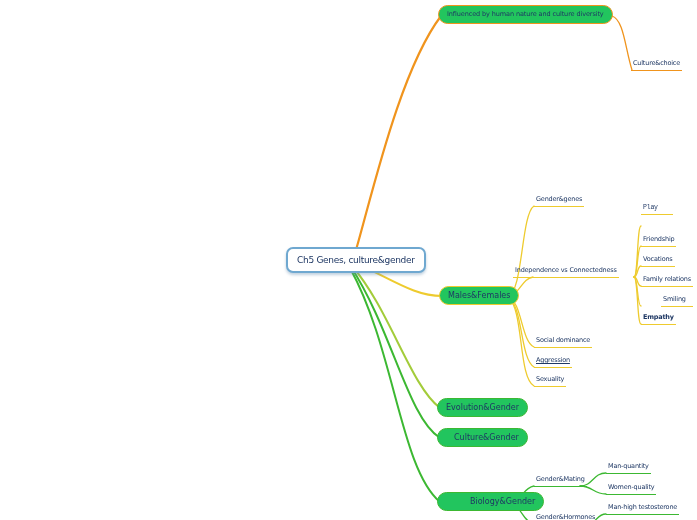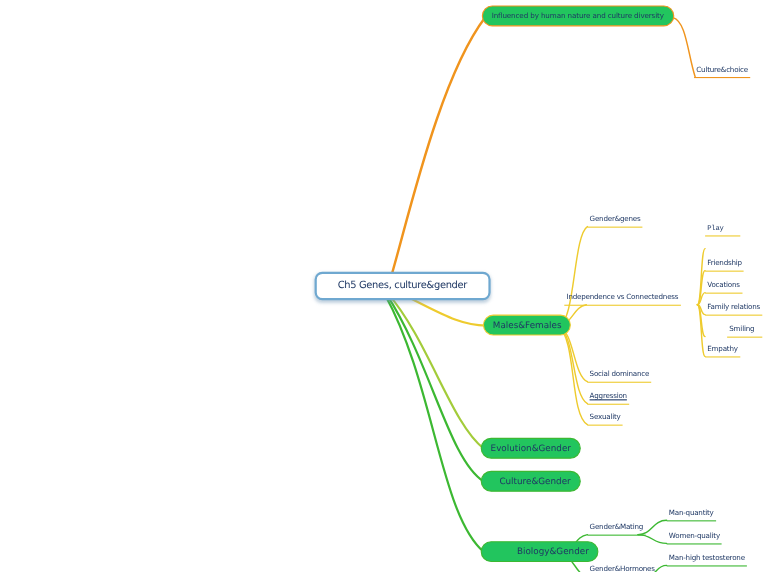--- a/index.html
+++ b/index.html
@@ -15,21 +15,21 @@
   .c-yellow { stroke:var(--yellow); }
   .c-green  { stroke:var(--green); }
   .c-yg     { stroke:var(--yellowgreen); }
   .w2  { stroke-width:2px; }
   .w22 { stroke-width:2.2px; }
   .w13 { stroke-width:1.3px; }
 
   .node { position:absolute; white-space:nowrap; cursor:default; }
   .root-node {
     font-size:9px; line-height:12px; letter-spacing:-0.3px;
-    padding:5px 19px; background:#fff;
+    padding:5px 9px; background:#fff;
     border:2px solid var(--root_border); border-radius:7px;
     box-shadow:0 2px 3px rgba(100,140,175,0.4);
   }
   .pill {
     font-size:8px; line-height:11px; padding:3px 8px;
     background:#22c55e; border:1.6px solid; border-radius:10px;
   }
   .pill.small { font-size:6.5px; letter-spacing:-0.1px; }
   .leaf {
     font-size:6.5px; line-height:9px; letter-spacing:-0.2px;
@@ -81,21 +81,21 @@
 <div class="node leaf b-orange" style="left:631px; top:59px;">Culture&amp;choice</div>
 
 <div class="node pill b-yellow" style="left:439px; top:286px;">Males&amp;Females</div>
 <div class="node leaf b-yellow" style="left:534px; top:195px;">Gender&amp;genes</div>
 <div class="node leaf b-yellow" style="left:513px; top:266px;">Independence vs Connectedness</div>
 <div class="node leaf wide b-yellow" style="left:641px; top:203px;font-family:Liberation Mono, monospace;">Play</div>
 <div class="node leaf wide b-yellow" style="left:641px; top:235px;">Friendship</div>
 <div class="node leaf wide b-yellow" style="left:641px; top:255px;">Vocations</div>
 <div class="node leaf wide b-yellow" style="left:641px; top:275px;">Family relations</div>
 <div class="node leaf wide b-yellow" style="left:641px; top:295px;margin-left:20px;">Smiling</div>
-<div class="node leaf wide b-yellow" style="left:641px; top:313px;">Empathy</div>
+<div class="node leaf wide b-yellow" style="left:641px; top:313px;font-weight:bold;">Empathy</div>
 <div class="node leaf b-yellow" style="left:534px; top:336px;">Social dominance</div>
 <div class="node leaf b-yellow" style="left:534px; top:356px;text-decoration:underline;">Aggression</div>
 <div class="node leaf b-yellow" style="left:534px; top:375px;">Sexuality</div>
 
 <div class="node pill b-green" style="left:437px; top:398px;">Evolution&amp;Gender</div>
 <div class="node pill b-green" style="left:437px; top:428px;padding-left:16px;">Culture&amp;Gender</div>
 <div class="node pill b-green" style="left:437px; top:492px;padding-left:32px;">Biology&amp;Gender</div>
 
 <div class="node leaf b-green" style="left:534px; top:475px;">Gender&amp;Mating</div>
 <div class="node leaf b-green" style="left:606px; top:462px;">Man-quantity</div>

